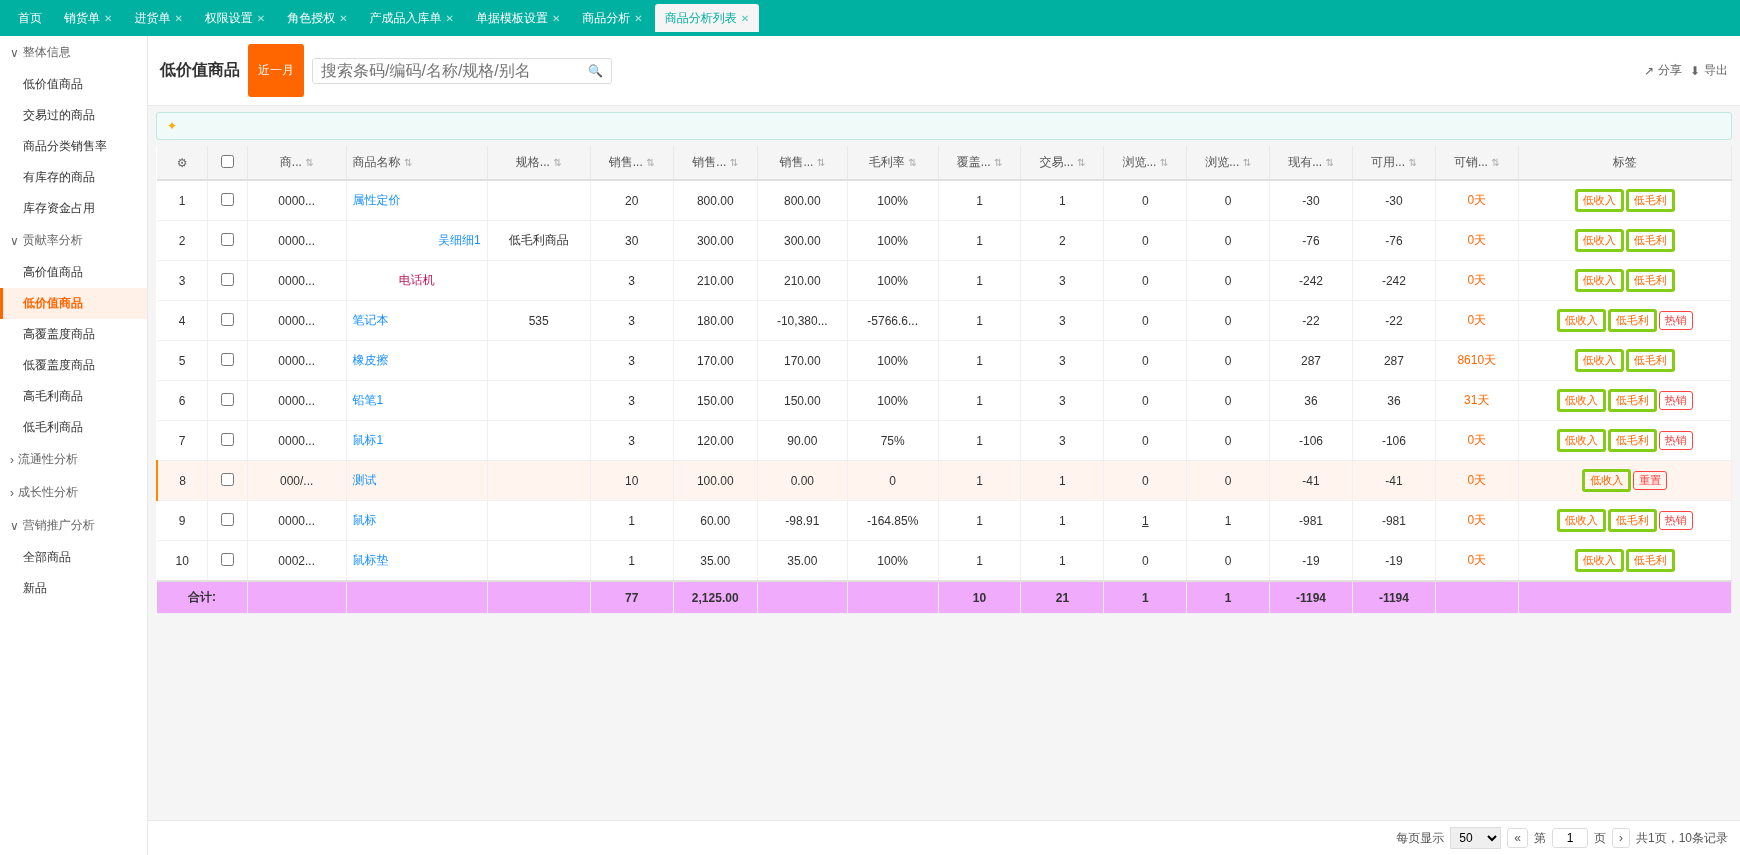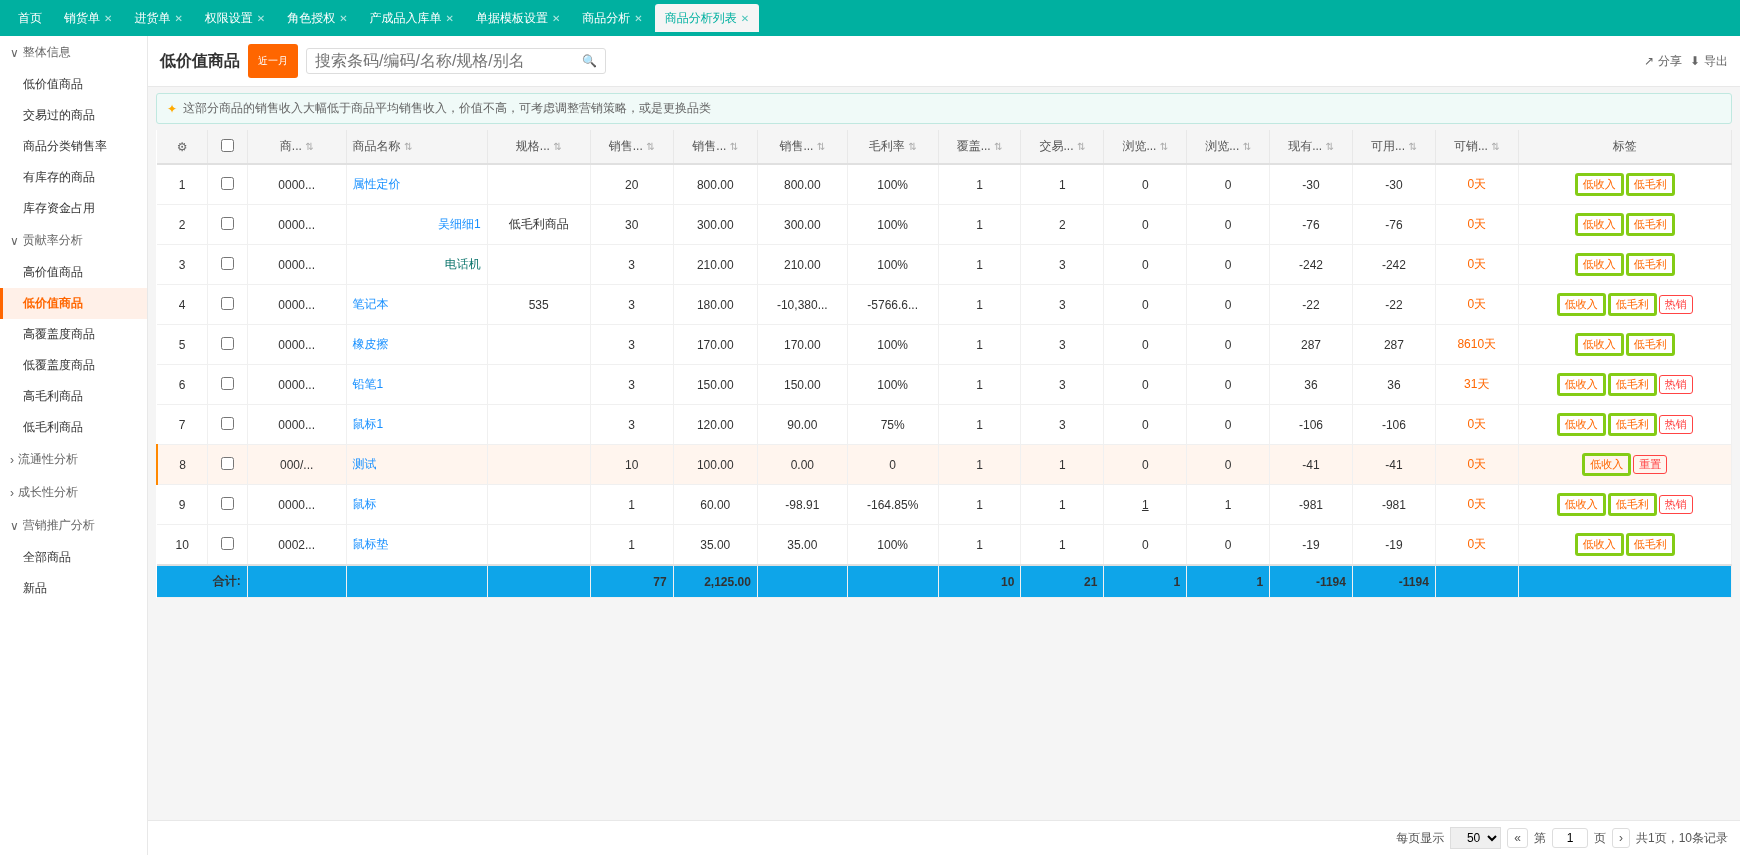--- a/index.html
+++ b/index.html
@@ -79,23 +79,23 @@
     .page-title {
       font-size: 16px;
       font-weight: bold;
       color: #333;
     }
     .filter-btn {
       background: #ff6600;
       color: white;
       border: none;
       border-radius: 3px;
-      padding: 10px 10px;
+      padding: 18px 10px;
       cursor: pointer;
-      font-size: 10px;
+      font-size: 12px;
     }
     .search-box {
       flex: 1;
       max-width: 300px;
       display: flex;
       align-items: center;
       border: 1px solid #ddd;
       border-radius: 3px;
       padding: 3px 8px;
       gap: 4px;
@@ -188,22 +188,21 @@
     .days-text { color: #ff6600; }
     .underline { text-decoration: underline; color: #333; }
 
     
     .totals-row {
       background: #fff8f0;
       border-top: 2px solid #e0e0e0;
     }
     .totals-row td {
       font-weight: bold;
-      background: #0ea5e9;
-      text-align: right;
+      background: #f0abfc;
     }
 
     
     .bottom-bar {
       background: white;
       border-top: 1px solid #e8e8e8;
       padding: 6px 12px;
       display: flex;
       align-items: center;
       justify-content: flex-end;
@@ -212,21 +211,20 @@
     .pagination {
       display: flex;
       align-items: center;
       gap: 6px;
       color: #555;
     }
     .page-size-select {
       border: 1px solid #ddd;
       border-radius: 0;
       padding: 2px 4px;
-      text-align: right;
     }
     .page-btn {
       border: 1px solid #ddd;
       background: white;
       border-radius: 3px;
       padding: 2px 6px;
       cursor: pointer;
       color: #555;
     }
     .page-btn:disabled { color: #ccc; cursor: default; }
@@ -321,21 +319,20 @@
         </button>
         <button class="action-btn">
           <span>⬇</span>
           <span>导出</span>
         </button>
       </div>
     </div>
 
     <div class="notice-bar">
       <span class="notice-icon">✦</span>
-      <span>这部分商品的销售收入大幅低于商品平均销售收入，价值不高，可考虑调整营销策略，或是更换品类</span>
     </div>
 
     <div class="table-container">
       <table>
         <thead>
           <tr>
             <th class="col-no">
               <span class="settings-icon">⚙</span>
             </th>
             <th class="col-check">
@@ -394,21 +391,21 @@
     <td>0</td>
     <td>-76</td>
     <td>-76</td>
     <td><span class="days-text">0天</span></td>
     <td><span class="tag-btn tag-orange">低收入</span><span class="tag-btn tag-orange">低毛利</span></td>
   </tr>
             <tr>
     <td>3</td>
     <td><input type="checkbox" style=""></td>
     <td>0000...</td>
-    <td style="text-align:right; cursor:pointer; color:#0f766e;">电话机</td>
+    <td style="text-align:center; cursor:pointer; color:#be185d;">电话机</td>
     <td></td>
     <td>3</td>
     <td>210.00</td>
     <td>210.00</td>
     <td>100%</td>
     <td>1</td>
     <td>3</td>
     <td>0</td>
     <td>0</td>
     <td>-242</td>

